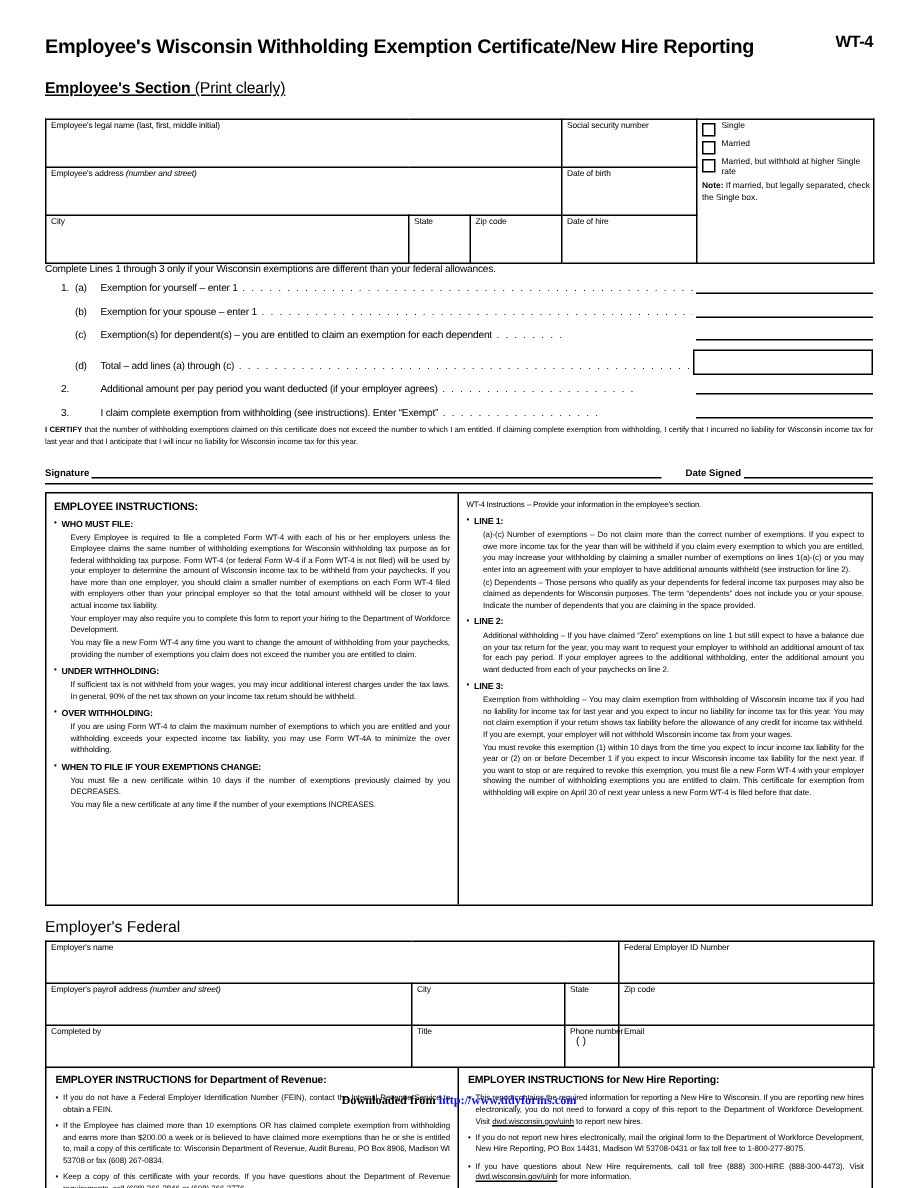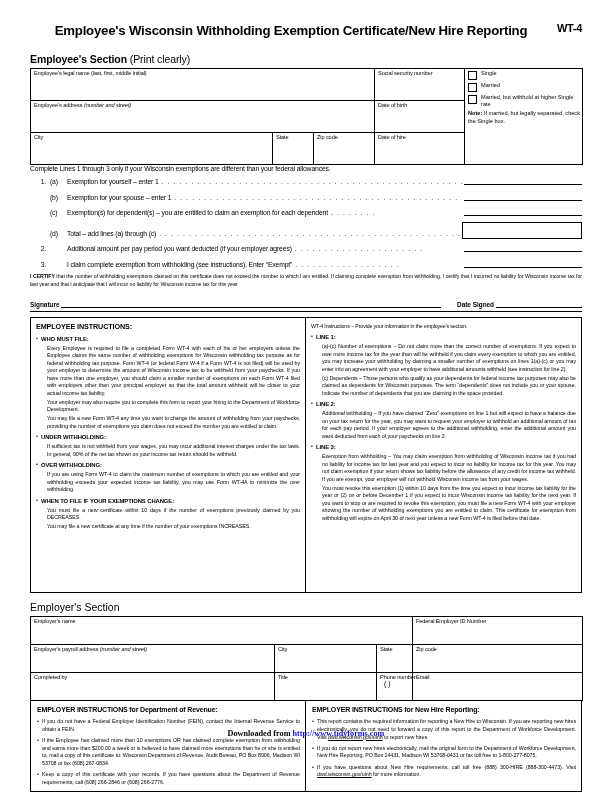--- a/index.html
+++ b/index.html
@@ -2,24 +2,24 @@
 <html><head>
 <meta charset="utf-8">
 <style>
   html,body{margin:0;padding:0;background:#fff;}
   body{width:612px;height:792px;font-family:"Liberation Sans",sans-serif;color:#000;position:relative;overflow:hidden;}
   .page{position:relative;width:612px;height:792px;padding:0;box-sizing:border-box;}
   .inner{position:absolute;left:30px;top:0;width:552px;}
 
   
   .title-row{position:relative;margin-top:18px;height:26px;}
-  h1.title{font-size:13.2px;font-weight:bold;text-align:center;margin:0;letter-spacing:-0.2px;padding-right:30px;line-height:26px;}
+  h1.title{font-size:13.2px;font-weight:bold;margin:0;letter-spacing:-0.2px;padding-right:30px;line-height:26px;}
   .formno{position:absolute;right:0;top:4px;font-size:11px;font-weight:bold;letter-spacing:-0.3px;}
 
-  .sec-head{font-size:10.5px;margin:9px 0 3px 0;font-weight:normal;letter-spacing:-0.1px;}
+  .sec-head{font-size:10.5px;margin:9px 0 14px 0;font-weight:normal;letter-spacing:-0.1px;text-decoration:underline;}
   .sec-head b{font-weight:bold;}
 
   
   table.box{border-collapse:collapse;width:100%;table-layout:fixed;}
   table.box td{border:1px solid #000;vertical-align:top;padding:1px 2px 0 3px;font-size:5.6px;line-height:1.25;height:21px;}
   table.box td.tall{height:30px;}
   .cap{font-size:5.6px;letter-spacing:-0.1px;white-space:nowrap;overflow:hidden;}
   .cap i{font-style:italic;}
 
   
@@ -272,21 +272,21 @@
         <span class="dot">•</span>
         <span class="bbody">
           <div class="bh">LINE 3:</div>
           <div class="p ind2">Exemption from withholding – You may claim exemption from withholding of Wisconsin income tax if you had no liability for income tax for last year and you expect to incur no liability for income tax for this year. You may not claim exemption if your return shows tax liability before the allowance of any credit for income tax withheld. If you are exempt, your employer will not withhold Wisconsin income tax from your wages.</div>
           <div class="p ind2">You must revoke this exemption (1) within 10 days from the time you expect to incur income tax liability for the year or (2) on or before December 1 if you expect to incur Wisconsin income tax liability for the next year. If you want to stop or are required to revoke this exemption, you must file a new Form WT-4 with your employer showing the number of withholding exemptions you are entitled to claim. This certificate for exemption from withholding will expire on April 30 of next year unless a new Form WT-4 is filed before that date.</div>
         </span>
       </div>
     </div>
   </div>
 
-  <div class="emp-head">Employer's Section</div>
+  <div class="emp-head">Employer's Federal</div>
 
   <table class="emp">
     <colgroup>
           <col style="width:244px">
           <col style="width:102px">
           <col style="width:36px">
           <col style="width:170px">
         </colgroup>
     <tbody>
           <tr>

